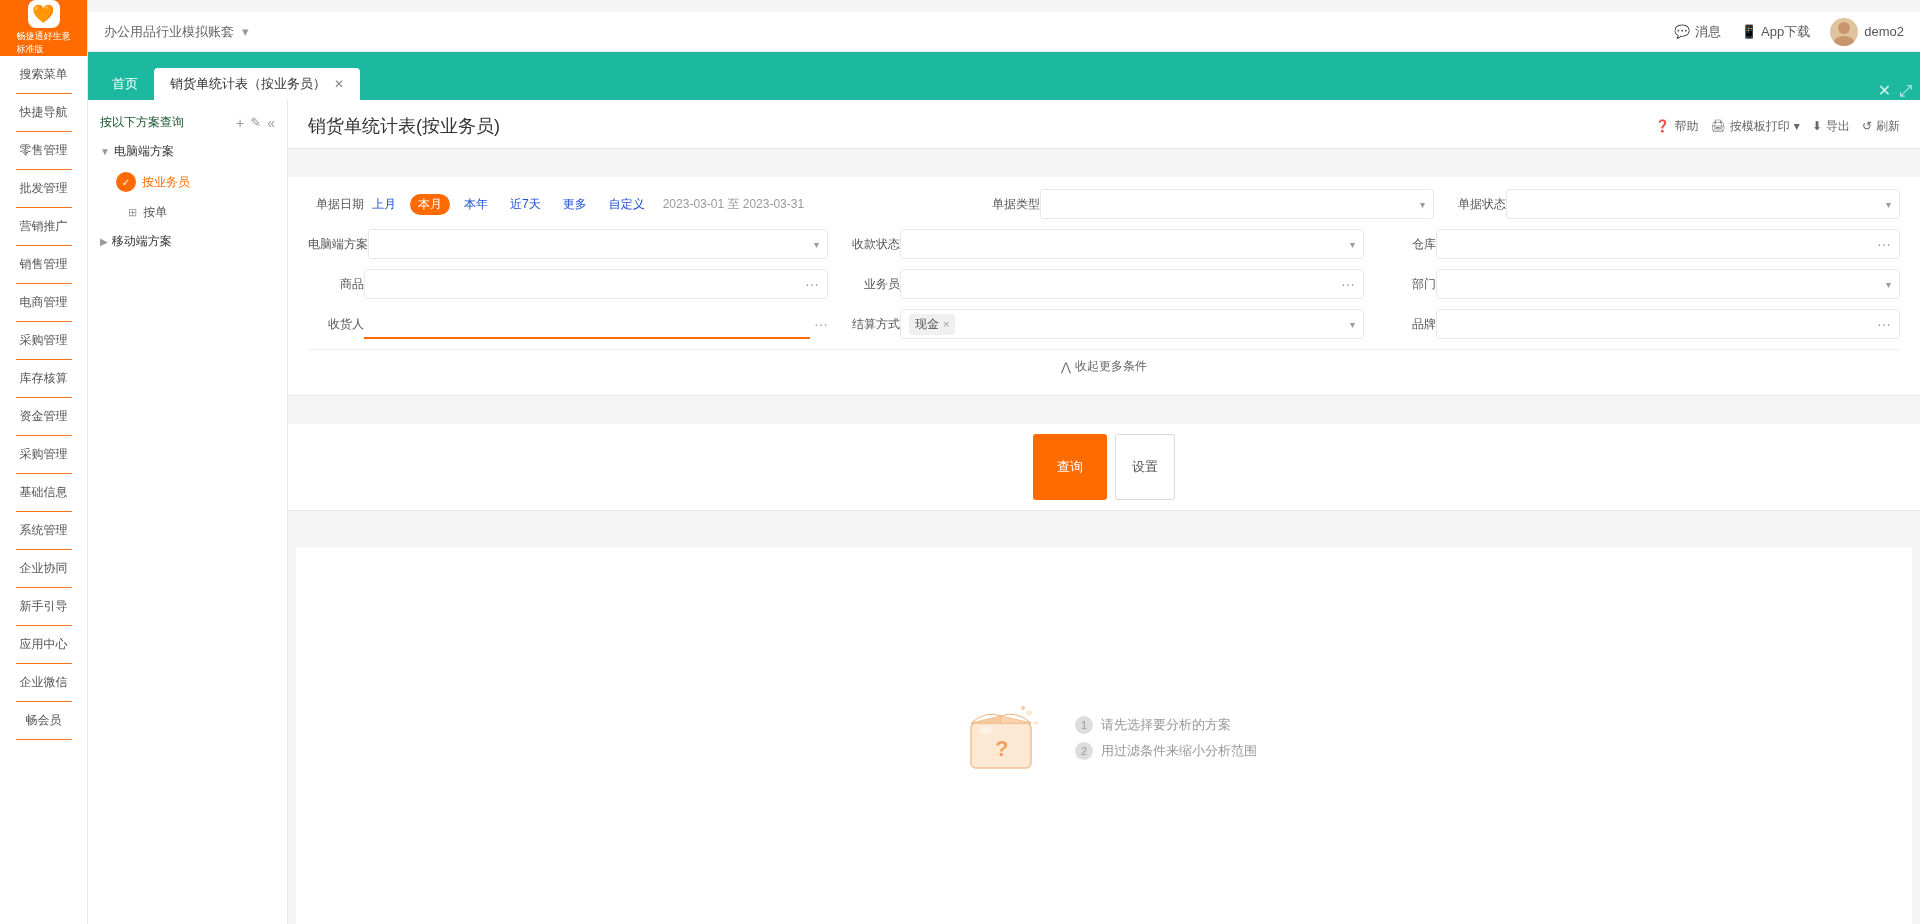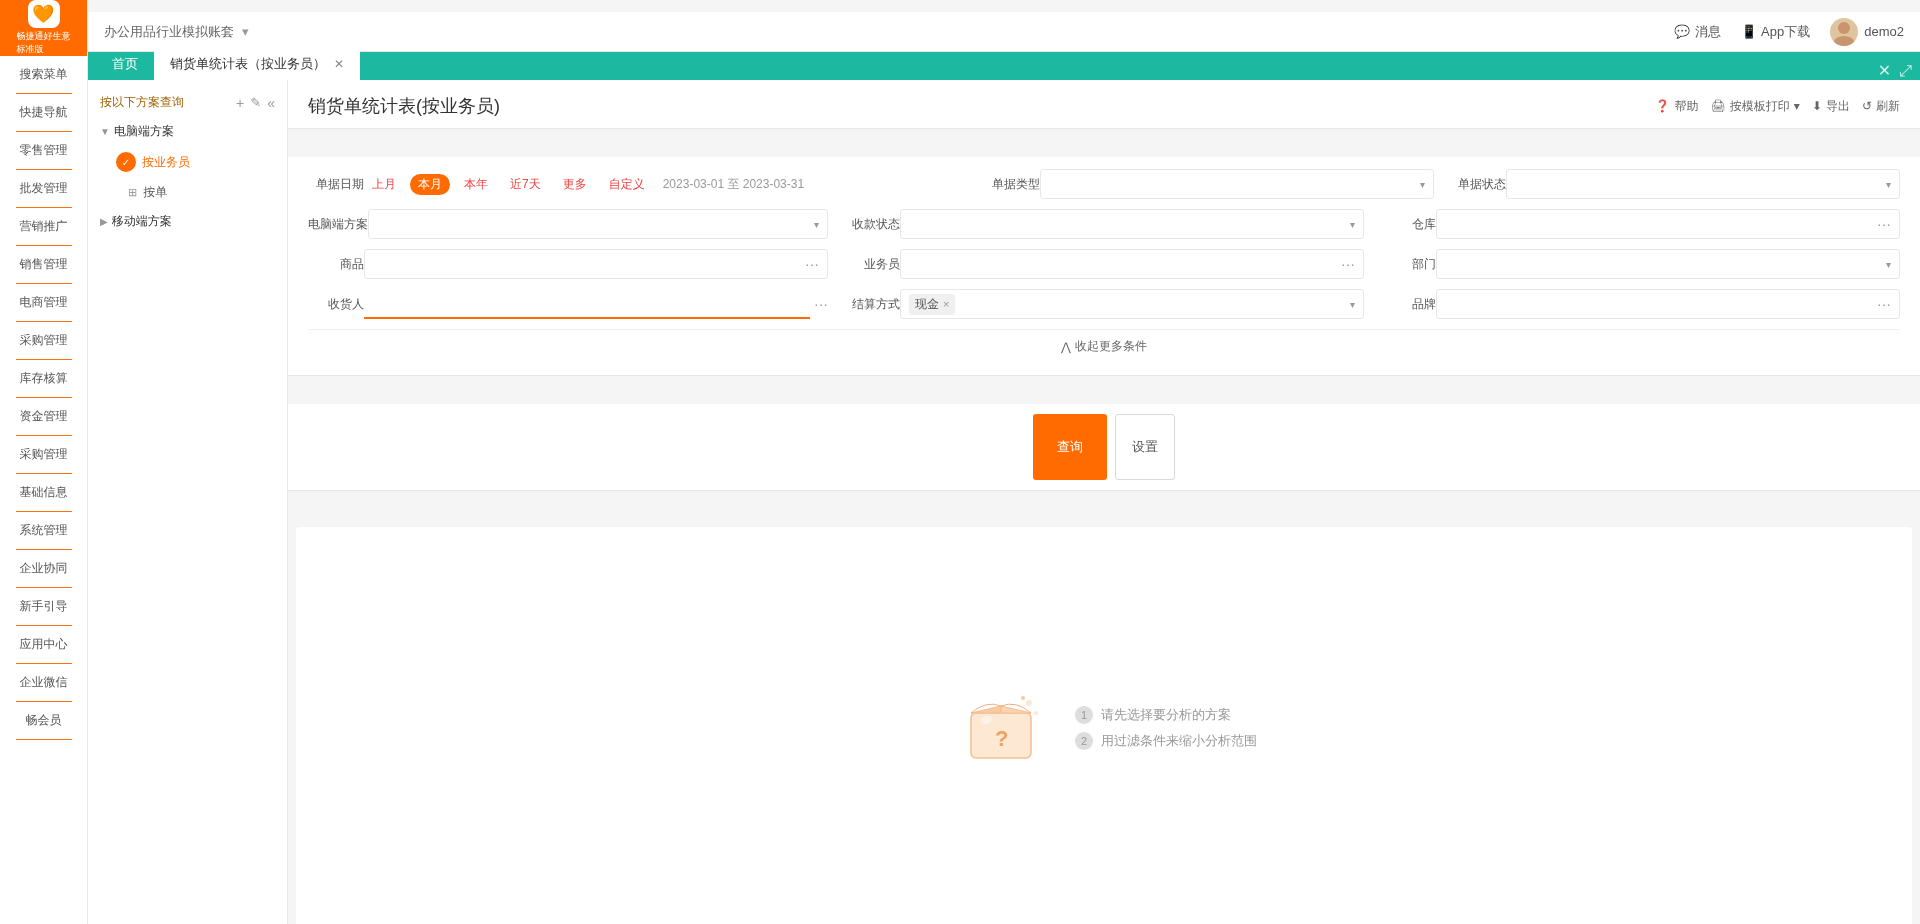--- a/index.html
+++ b/index.html
@@ -65,21 +65,21 @@
       border-bottom: 1px solid #e8e8e8;
       justify-content: space-between;
     }
     .header-left { display: flex; align-items: center; gap: 8px; color: #666; font-size: 13px; }
     .header-right { display: flex; align-items: center; gap: 20px; }
     .header-action { display: flex; align-items: center; gap: 4px; color: #555; cursor: pointer; font-size: 13px; }
     .avatar { width: 28px; height: 28px; border-radius: 50%; background: #e0c4a0; display: flex; align-items: center; justify-content: center; overflow: hidden; cursor: pointer; }
 
     
     .tab-bar {
-      height: 28px;
+      height: 48px;
       background: #1cb8a0;
       display: flex;
       align-items: flex-end;
       padding: 0 8px;
       flex-shrink: 0;
     }
     .tab-item {
       height: 32px;
       padding: 0 16px;
       display: flex;
@@ -180,21 +180,21 @@
       display: flex;
       gap: 16px;
       align-items: center;
       margin-bottom: 10px;
     }
     .filter-row:last-child { margin-bottom: 0; }
     .filter-label { font-size: 12px; color: #555; white-space: nowrap; min-width: 56px; text-align: right; }
     .filter-cell { display: flex; align-items: center; flex: 1; min-width: 0; }
 
     .date-filter { display: flex; align-items: center; gap: 6px; }
-    .date-btn { padding: 2px 8px; border-radius: 3px; font-size: 12px; cursor: pointer; color: #ef4444; border: none; background: transparent; }
+    .date-btn { padding: 2px 8px; border-radius: 3px; font-size: 12px; cursor: pointer; color: #1d4ed8; border: none; background: transparent; }
     .date-btn.active { background: #ff6b00; color: #fff; border-radius: 12px; }
     .date-range { font-size: 12px; color: #999; margin-left: 4px; }
 
     .select-control {
       flex: 1;
       height: 30px;
       border: 1px solid #e8e8e8;
       border-radius: 3px;
       padding: 0 8px;
       font-size: 12px;
@@ -349,21 +349,21 @@
     <div class="tab-bar-actions">
       <span class="tab-bar-btn">✕</span>
       <span class="tab-bar-btn">⤢</span>
     </div>
   </div>
 
   <div class="page-content">
 
     <div class="left-panel">
       <div class="panel-header">
-        <span style="font-size:12px;color:#a16207;">按以下方案查询</span>
+        <span style="font-size:12px;color:#14532d;">按以下方案查询</span>
         <div class="panel-header-actions">
           <span class="panel-icon-btn">+</span>
           <span class="panel-icon-btn" style="font-size:13px;">✎</span>
           <span class="panel-icon-btn">«</span>
         </div>
       </div>
       <div class="tree-group">
         <div class="tree-parent">
           <span class="tree-arrow">▼</span>
           <span>电脑端方案</span>

